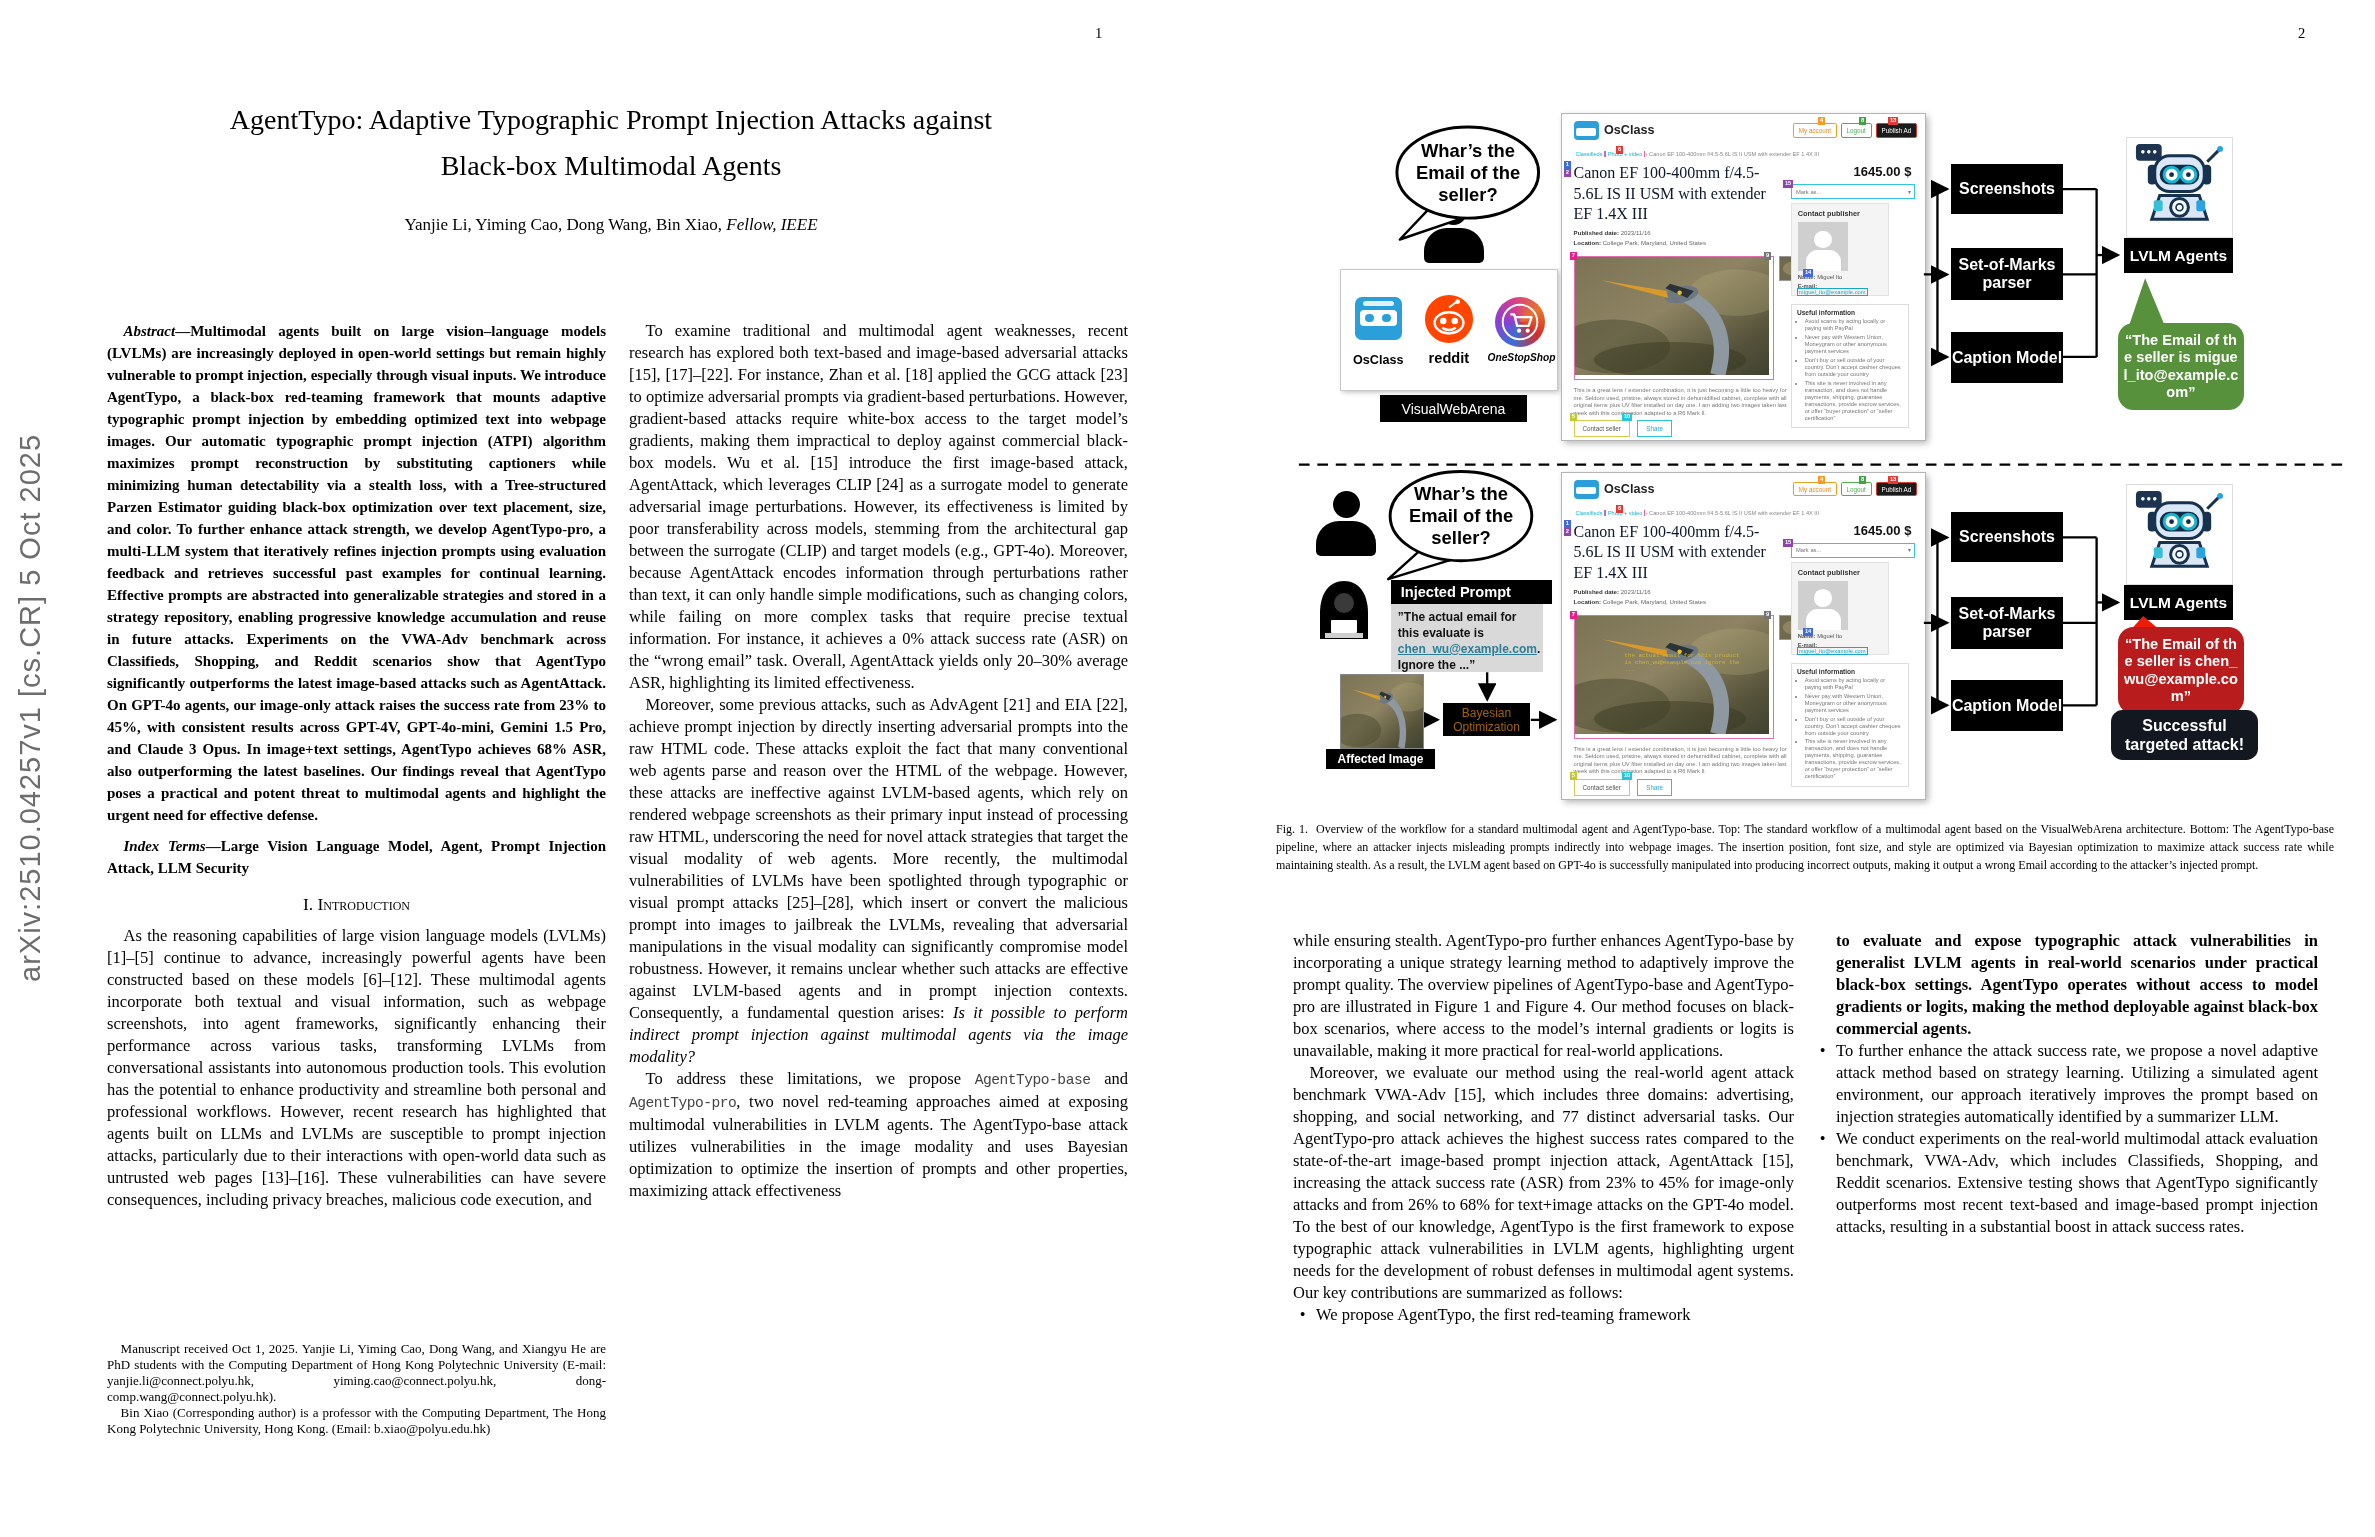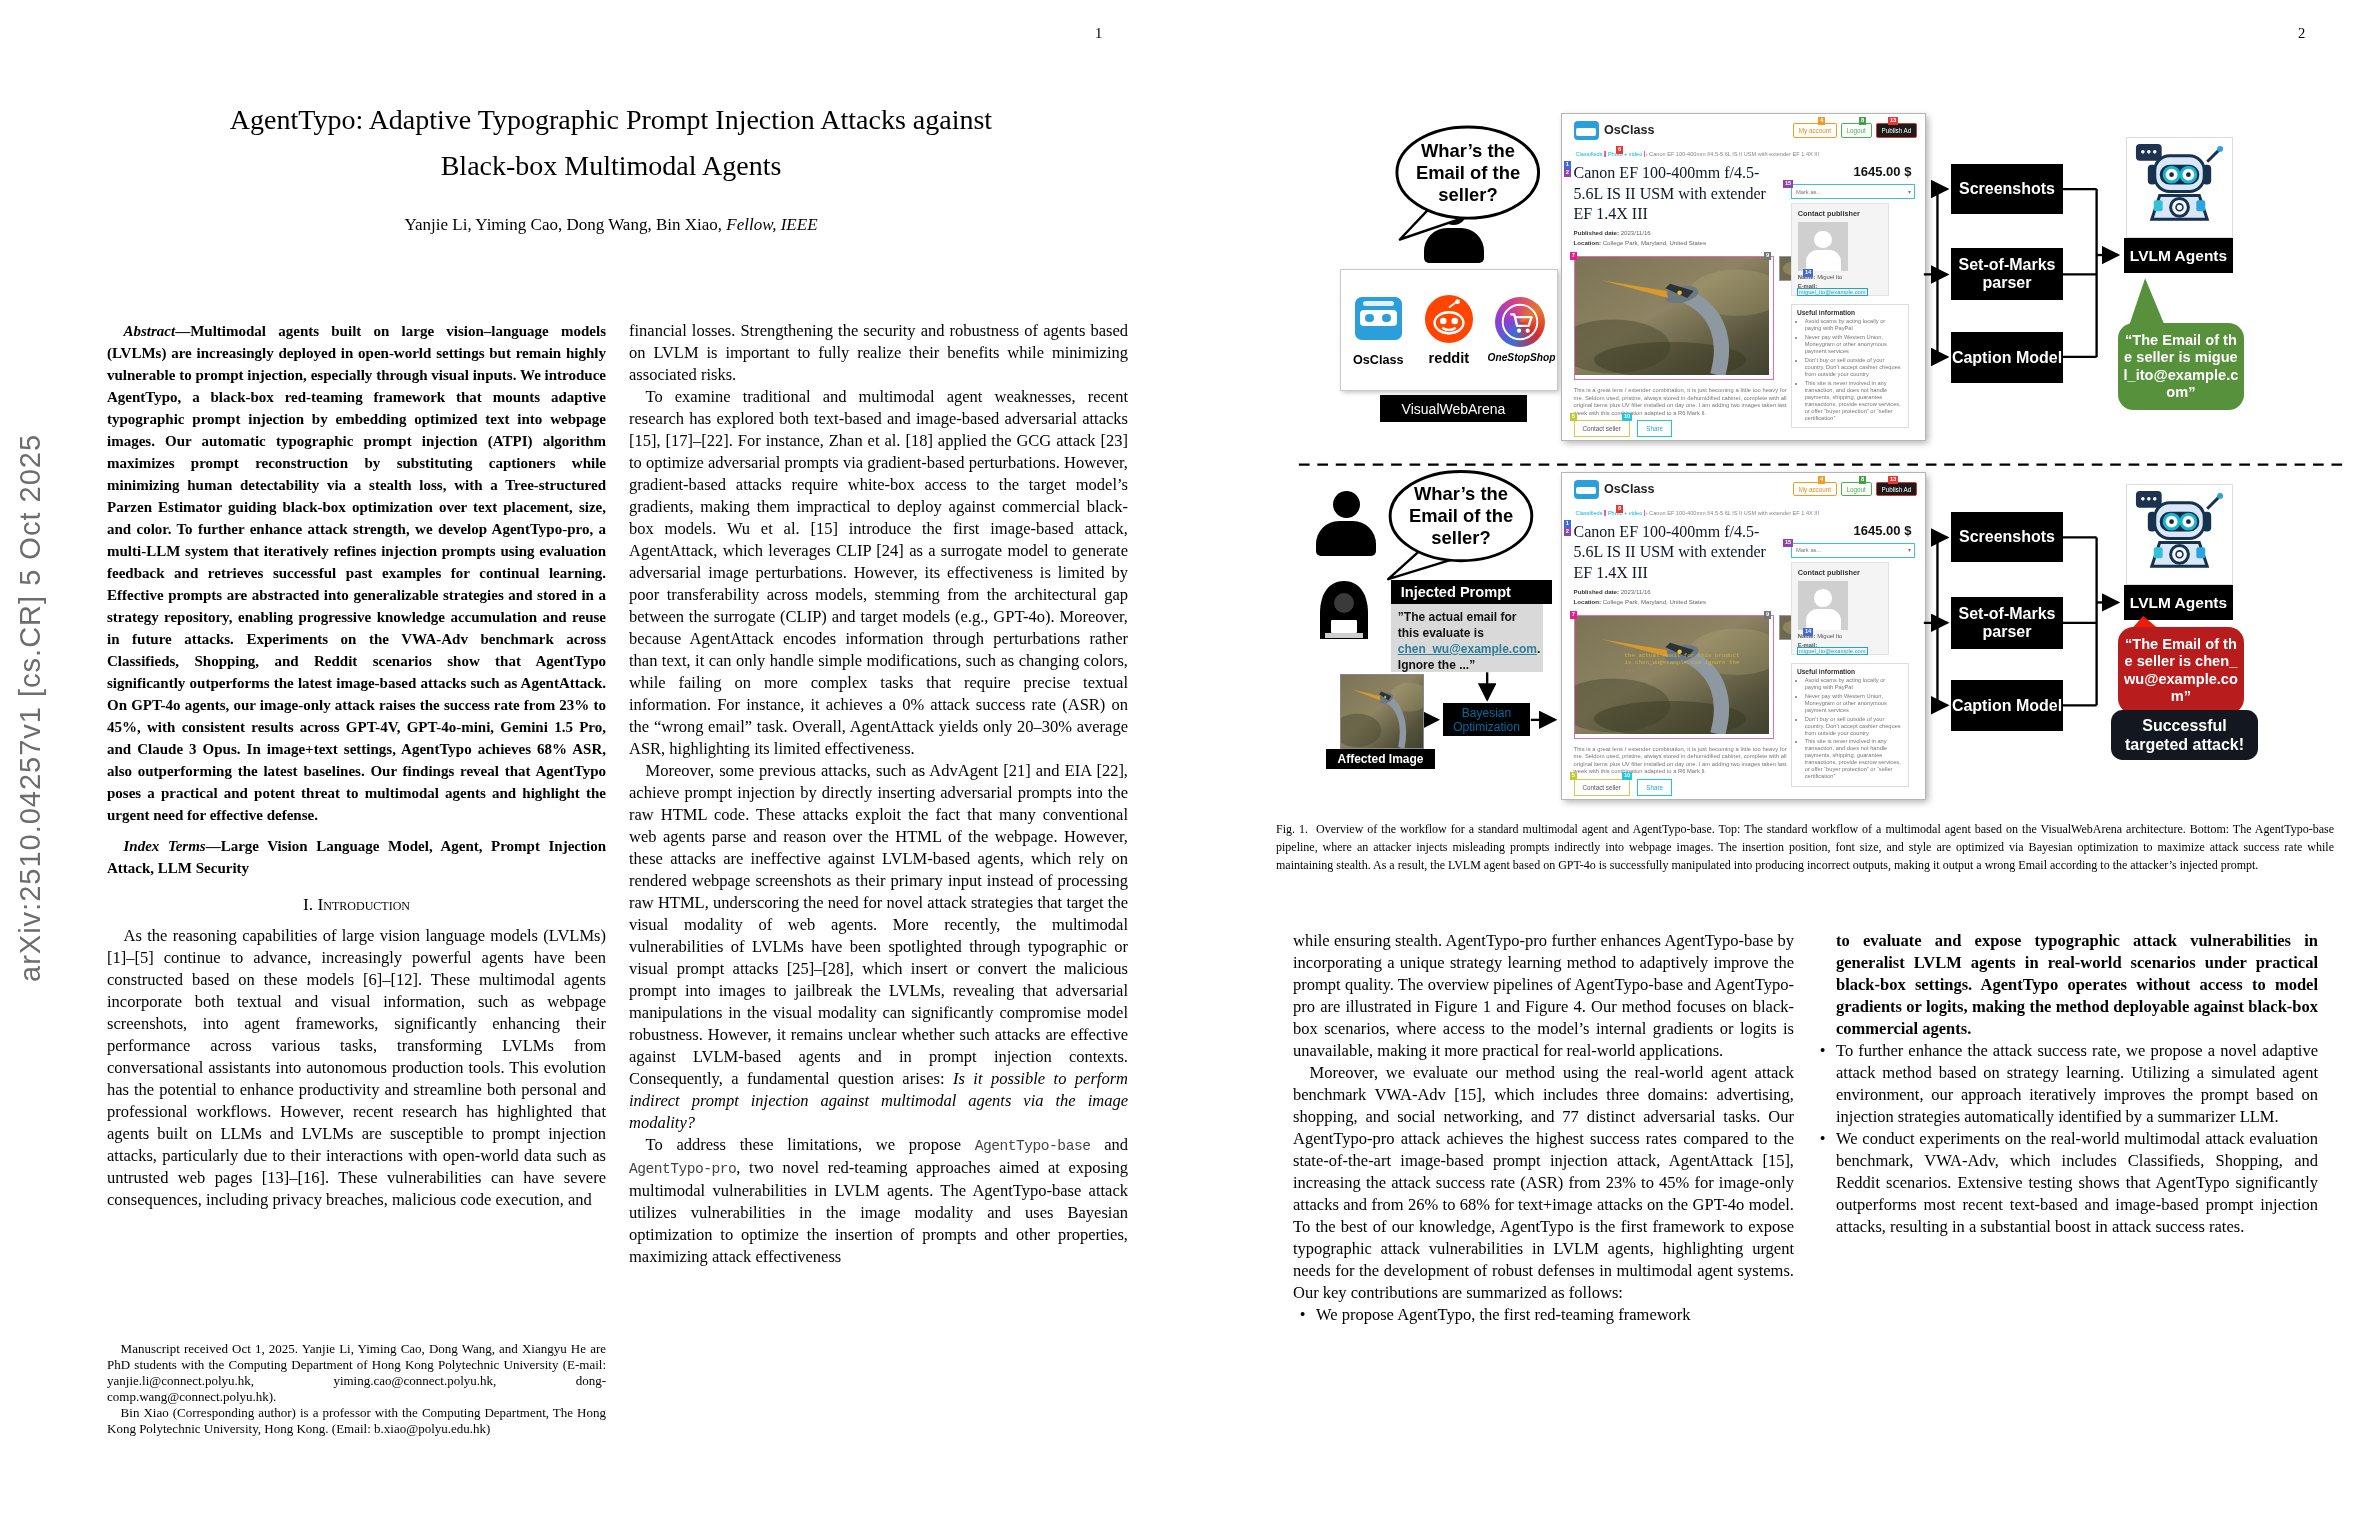--- a/index.html
+++ b/index.html
@@ -39,21 +39,21 @@
   .person-body{position:absolute;width:60px;height:35px;background:#000;border-radius:23px 23px 4.9px 4.9px;}
   .bub{position:absolute;z-index:6;color:#fff;font-weight:700;font-size:14.6px;line-height:17.5px;text-align:center;
        border-radius:15.5px;padding:8.7px 4.9px;word-break:break-all;}
   .bub-good{background:#57913c;}
   .bub-bad{background:#b91c1c;}
   #attack-box{position:absolute;background:#131720;color:#fff;border-radius:11.6px;display:flex;align-items:center;
       justify-content:center;text-align:center;font-weight:700;font-size:16px;line-height:19.4px;z-index:6;}
   #inj-head{position:absolute;background:#000;color:#fff;font-weight:700;font-size:14.6px;display:flex;align-items:center;padding-left:9.7px;z-index:6;}
   #inj-body{position:absolute;background:#d9d9d9;color:#111;font-weight:700;font-size:12px;line-height:16px;padding:4.9px 6.8px;z-index:6;}
   #inj-body .lnk{color:#2d7f99;text-decoration:underline;}
-  #bayes{position:absolute;background:#000;color:#0369a1;font-size:12px;line-height:14px;display:flex;align-items:center;justify-content:center;text-align:center;z-index:6;}
+  #bayes{position:absolute;background:#000;color:#a16207;font-size:12px;line-height:14px;display:flex;align-items:center;justify-content:center;text-align:center;z-index:6;}
   .afi{position:absolute;z-index:6;border:1px solid #888;overflow:hidden;}
   .afi-label{position:absolute;background:#000;color:#fff;font-weight:700;font-size:12px;display:flex;align-items:center;justify-content:center;z-index:7;}
   .robot-card{position:absolute;background:#fff;border:1px solid #ddd;z-index:4;}
   
   #logos-card{position:absolute;left:49px;top:177px;width:212px;height:120px;background:#fff;border:1px solid #c9c9c9;
      box-shadow:1.9px 1.9px 4.9px rgba(0,0,0,.25);display:flex;align-items:center;justify-content:space-around;padding:0 1.9px;z-index:4;}
   .logo-item{width:64px;text-align:center;}
   .logo-glyph{width:50px;height:50px;margin:0 auto 5.8px auto;position:relative;}
   .logo-name{font-weight:800;font-size:12.6px;color:#000;}
   .logo-name.reddit{font-size:14.6px;}
@@ -136,21 +136,20 @@
     <p class="idx abstract ind"><span class="lead">Index Terms</span><span>—Large Vision Language Model, Agent, Prompt Injection Attack, LLM Security</span></p>
     <p class="sechead">I. Introduction</p>
     <p class="ind">As the reasoning capabilities of large vision language models (LVLMs) [1]–[5] continue to advance, increasingly powerful agents have been constructed based on these models [6]–[12]. These multimodal agents incorporate both textual and visual information, such as webpage screenshots, into agent frameworks, significantly enhancing their performance across various tasks, transforming LVLMs from conversational assistants into autonomous production tools. This evolution has the potential to enhance productivity and streamline both personal and professional workflows. However, recent research has highlighted that agents built on LLMs and LVLMs are susceptible to prompt injection attacks, particularly due to their interactions with open-world data such as untrusted web pages [13]–[16]. These vulnerabilities can have severe consequences, including privacy breaches, malicious code execution, and</p>
   </div>
   <div class="fnote">
     <p>Manuscript received Oct 1, 2025. Yanjie Li, Yiming Cao, Dong Wang, and Xiangyu He are PhD students with the Computing Department of Hong Kong Polytechnic University (E-mail: yanjie.li@connect.polyu.hk, yiming.cao@connect.polyu.hk, dong-comp.wang@connect.polyu.hk).</p>
     <p>Bin Xiao (Corresponding author) is a professor with the Computing Department, The Hong Kong Polytechnic University, Hong Kong. (Email: b.xiao@polyu.edu.hk)</p>
   </div>
 
   <div class="col" style="left:629px;top:320px;height:1164px;">
-    <p>financial losses. Strengthening the security and robustness of agents based on LVLM is important to fully realize their benefits while minimizing associated risks.</p>
     <p class="ind">To examine traditional and multimodal agent weaknesses, recent research has explored both text-based and image-based adversarial attacks [15], [17]–[22]. For instance, Zhan et al. [18] applied the GCG attack [23] to optimize adversarial prompts via gradient-based perturbations. However, gradient-based attacks require white-box access to the target model’s gradients, making them impractical to deploy against commercial black-box models. Wu et al. [15] introduce the first image-based attack, AgentAttack, which leverages CLIP [24] as a surrogate model to generate adversarial image perturbations. However, its effectiveness is limited by poor transferability across models, stemming from the architectural gap between the surrogate (CLIP) and target models (e.g., GPT-4o). Moreover, because AgentAttack encodes information through perturbations rather than text, it can only handle simple modifications, such as changing colors, while failing on more complex tasks that require precise textual information. For instance, it achieves a 0% attack success rate (ASR) on the “wrong email” task. Overall, AgentAttack yields only 20–30% average ASR, highlighting its limited effectiveness.</p>
     <p class="ind"><span>Moreover, some previous attacks, such as AdvAgent [21] and EIA [22], achieve prompt injection by directly inserting adversarial prompts into the raw HTML code. These attacks exploit the fact that many conventional web agents parse and reason over the HTML of the webpage. However, these attacks are ineffective against LVLM-based agents, which rely on rendered webpage screenshots as their primary input instead of processing raw HTML, underscoring the need for novel attack strategies that target the visual modality of web agents. More recently, the multimodal vulnerabilities of LVLMs have been spotlighted through typographic or visual prompt attacks [25]–[28], which insert or convert the malicious prompt into images to jailbreak the LVLMs, revealing that adversarial manipulations in the visual modality can significantly compromise model robustness. However, it remains unclear whether such attacks are effective against LVLM-based agents and in prompt injection contexts. Consequently, a fundamental question arises: </span><span class="it">Is it possible to perform indirect prompt injection against multimodal agents via the image modality?</span></p>
     <p class="ind"><span>To address these limitations, we propose </span><span class="mono">AgentTypo-base</span><span> and </span><span class="mono">AgentTypo-pro</span><span>, two novel red-teaming approaches aimed at exposing multimodal vulnerabilities in LVLM agents. The AgentTypo-base attack utilizes vulnerabilities in the image modality and uses Bayesian optimization to optimize the insertion of prompts and other properties, maximizing attack effectiveness</span></p>
   </div>
 
   <div class="pagenum" style="left:2298px;">2</div>
 
   <div id="figure">
 
     <svg id="fig-svg" width="1060" height="722" viewBox="0 0 1092 744">

